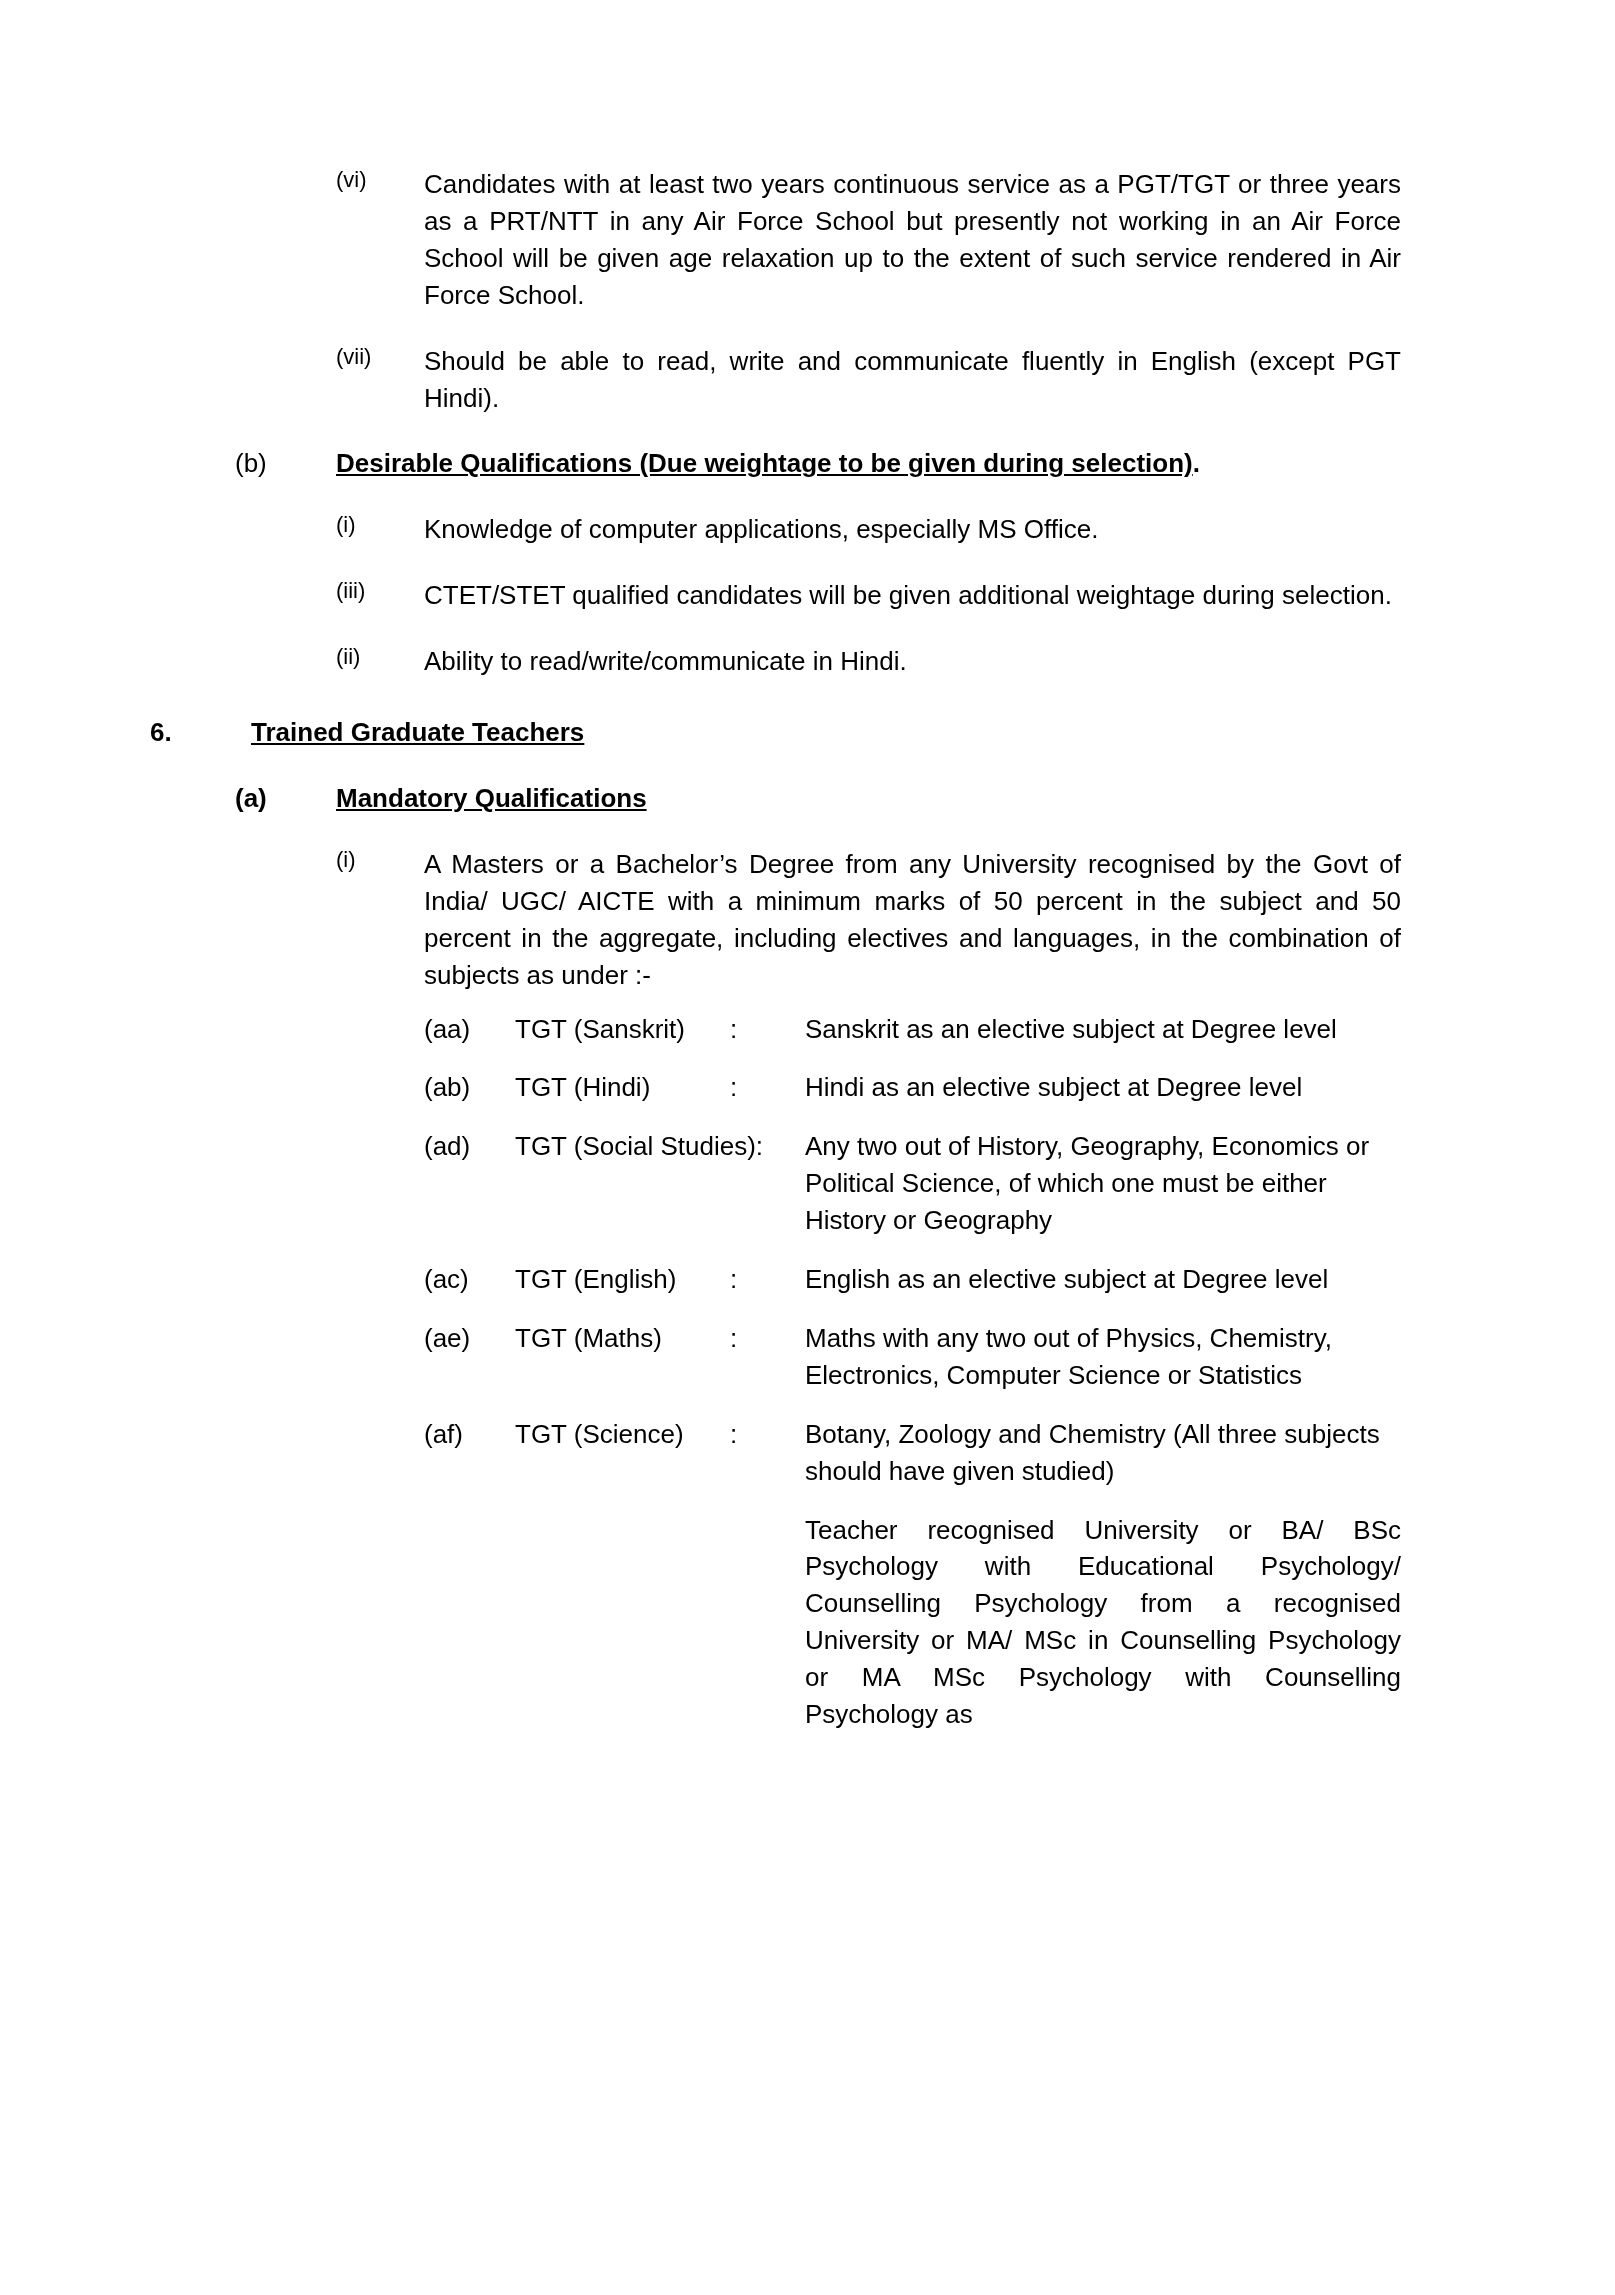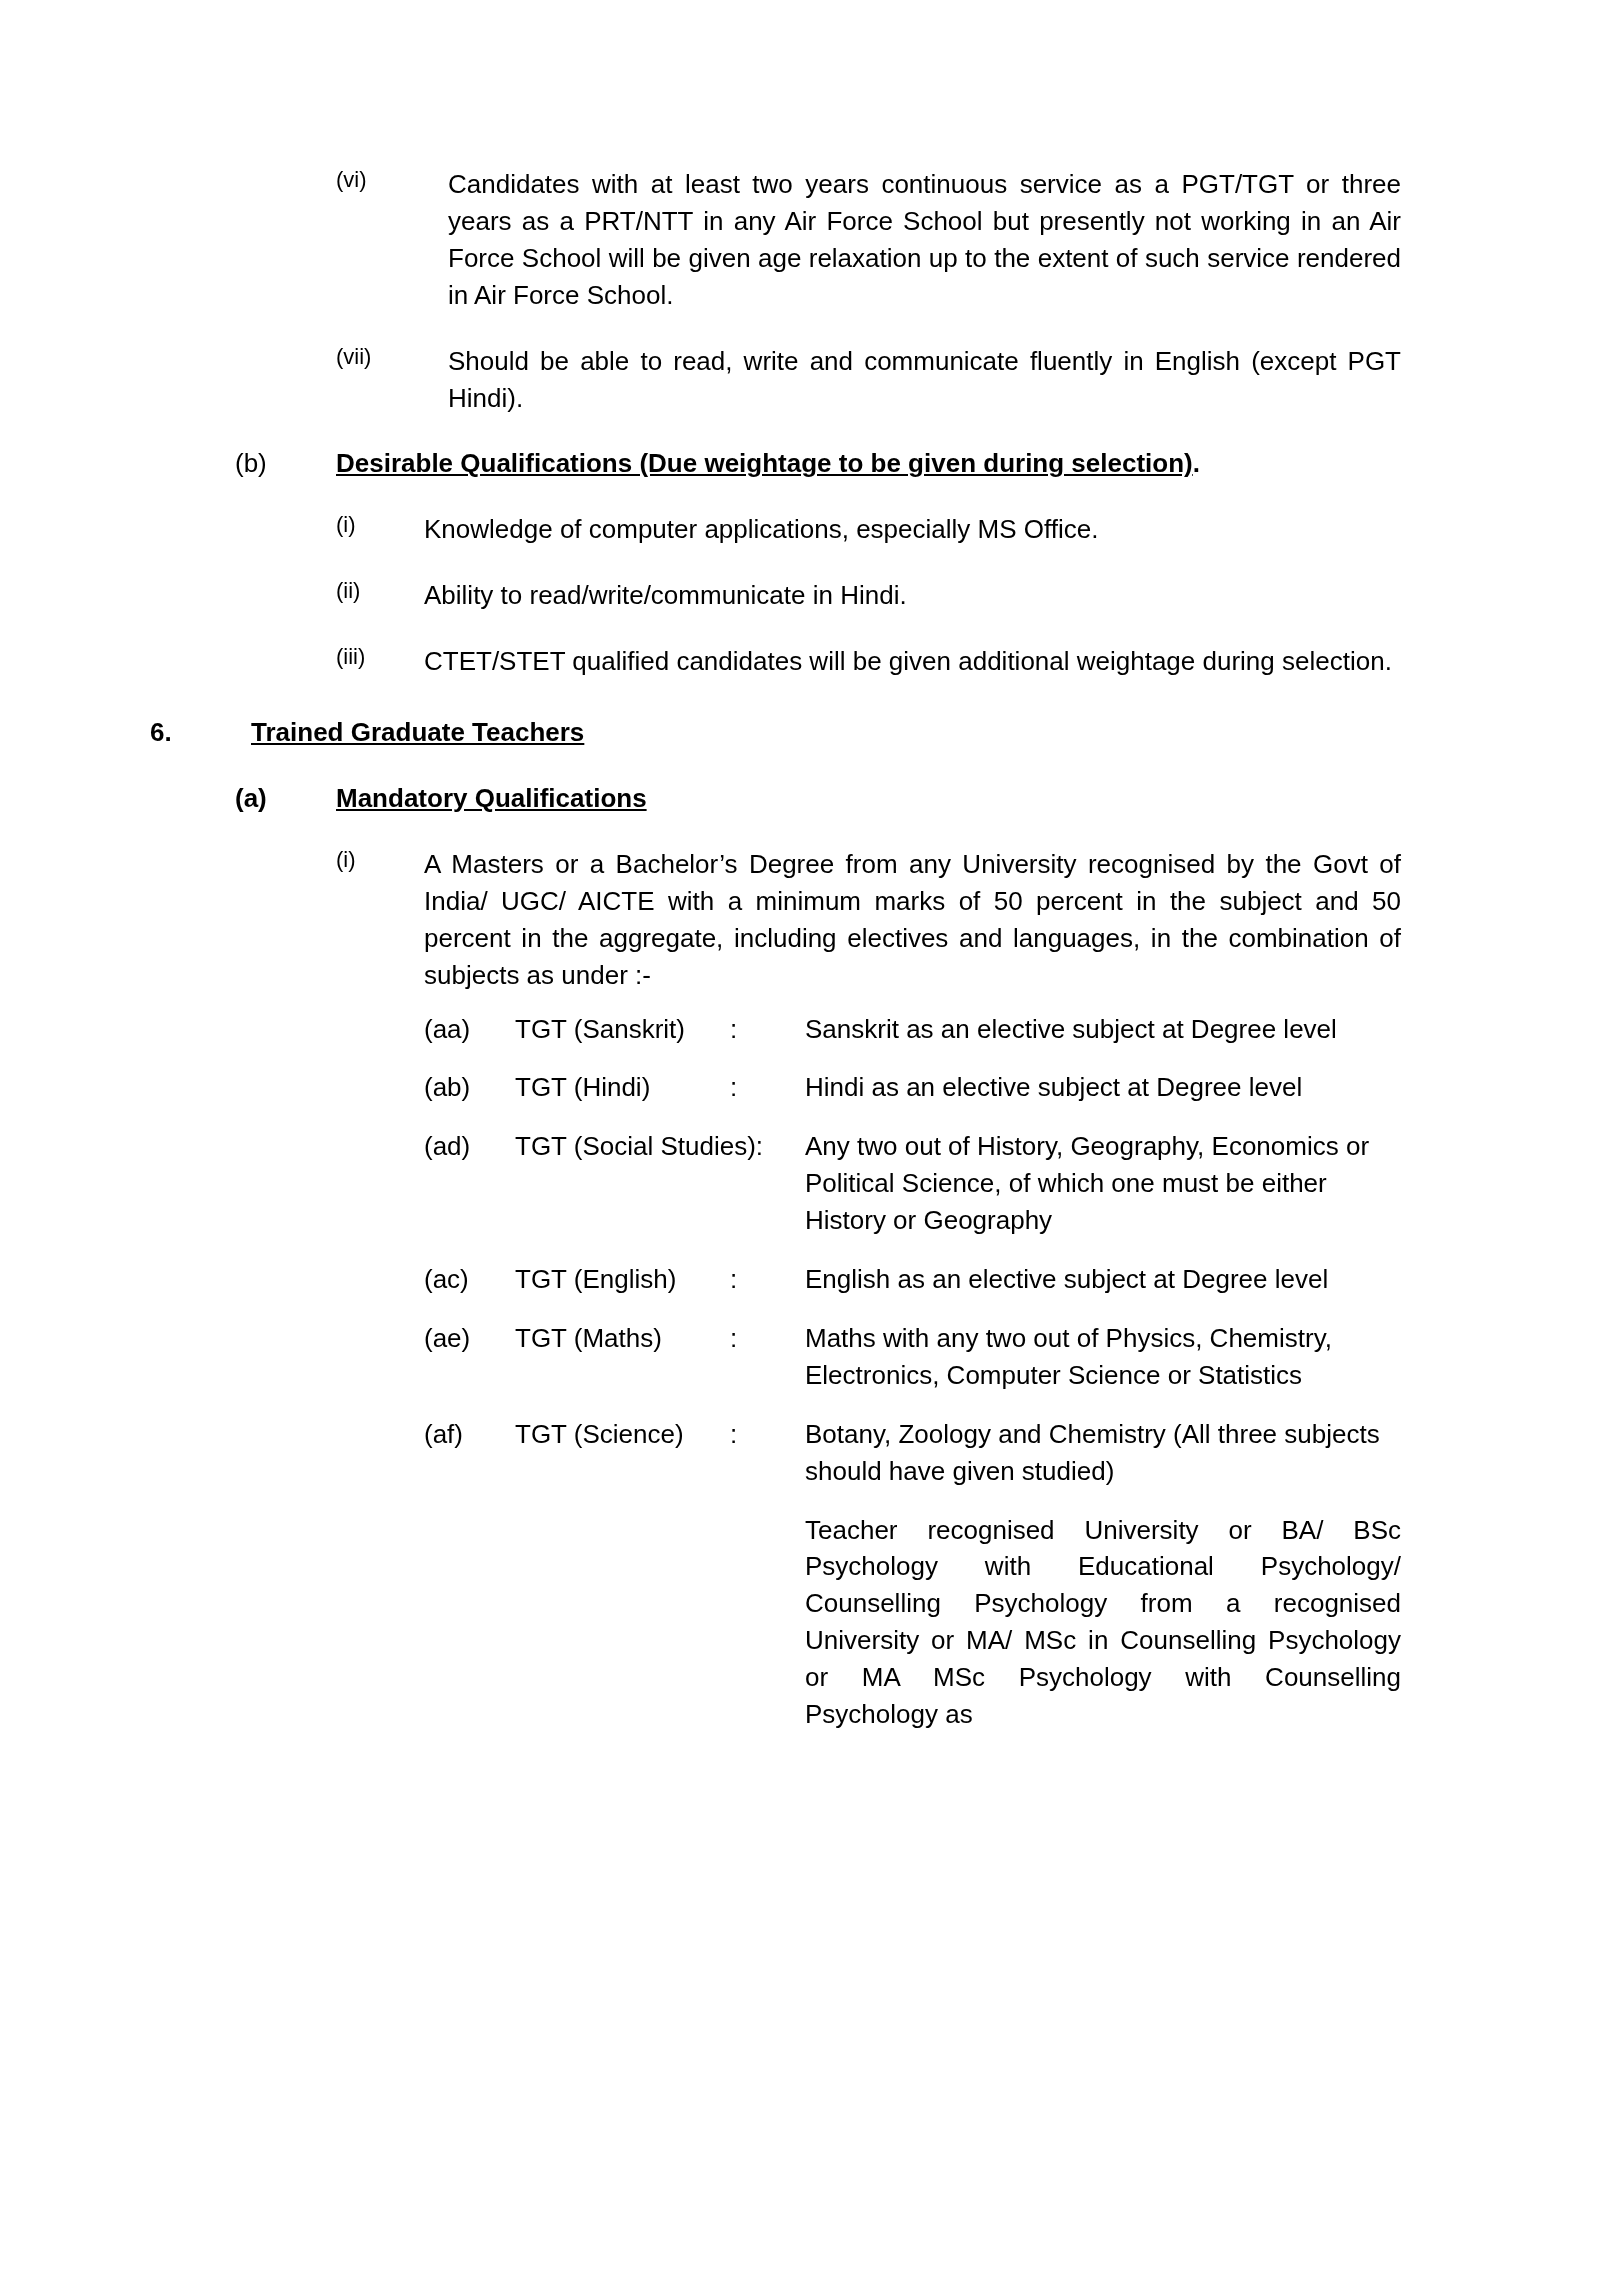--- a/index.html
+++ b/index.html
@@ -33,21 +33,21 @@
   .marker {
     flex: 0 0 auto;
     white-space: nowrap;
   }
   .body-text {
     flex: 1 1 auto;
     text-align: justify;
   }
 
   
-  .lvl-roman { padding-left: 186px; gap: 24px; }
+  .lvl-roman { padding-left: 186px; }
   .lvl-roman .marker { width: 88px; }
 
   .lvl-letter { padding-left: 85px; }
   .lvl-letter .marker { width: 101px; }
 
   .lvl-num { padding-left: 0px; }
   .lvl-num .marker { width: 101px; }
 
   .lvl-sub { padding-left: 186px; }
   .lvl-sub .marker { width: 88px; }
@@ -112,27 +112,27 @@
         <u class="hdr">Desirable Qualifications (Due weightage to be given during selection)</u><span class="bold">.</span>
       </span>
     </div>
 
     <div class="row lvl-sub section-gap">
       <span class="marker small-roman">(i)</span>
       <span class="body-text">Knowledge of computer applications, especially MS Office.</span>
     </div>
 
     <div class="row lvl-sub section-gap">
+      <span class="marker small-roman">(iii)</span>
+      <span class="body-text">CTET/STET qualified candidates will be given additional weightage during selection.</span>
+    </div>
+
+    <div class="row lvl-sub section-gap">
       <span class="marker small-roman">(ii)</span>
       <span class="body-text">Ability to read/write/communicate in Hindi.</span>
-    </div>
-
-    <div class="row lvl-sub section-gap">
-      <span class="marker small-roman">(iii)</span>
-      <span class="body-text">CTET/STET qualified candidates will be given additional weightage during selection.</span>
     </div>
 
     <div class="row lvl-num section-gap-lg">
       <span class="marker bold">6.</span>
       <span class="body-text">
         <u class="hdr">Trained Graduate Teachers</u>
       </span>
     </div>
 
     <div class="row lvl-letter section-gap">

